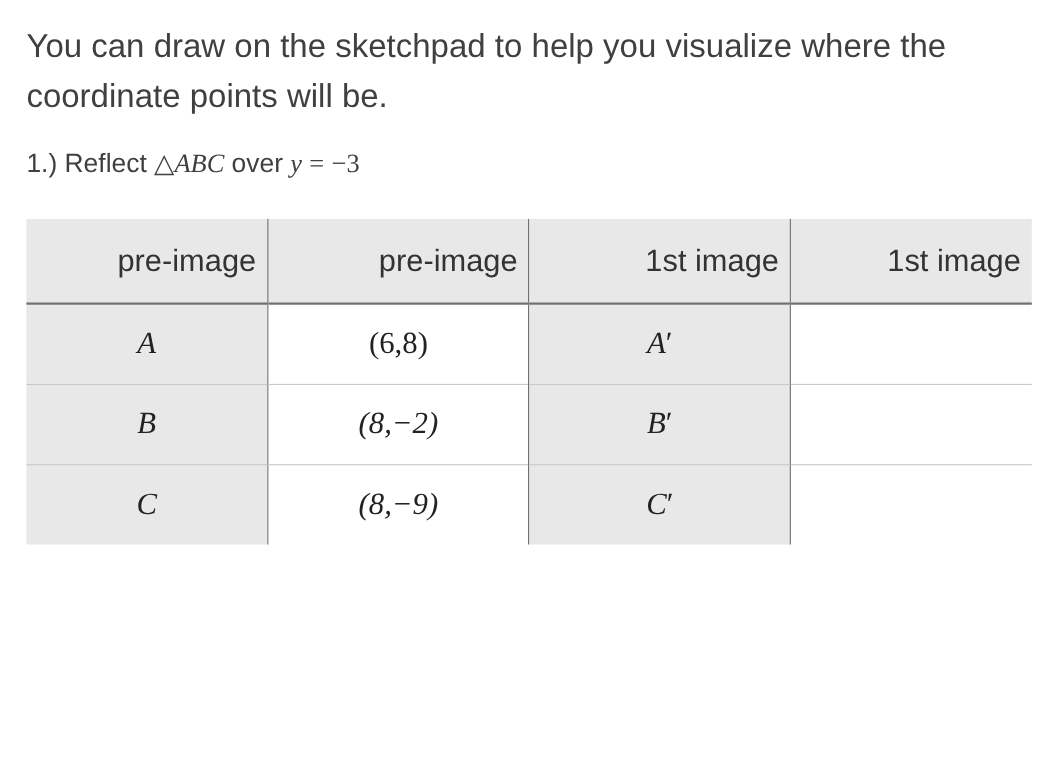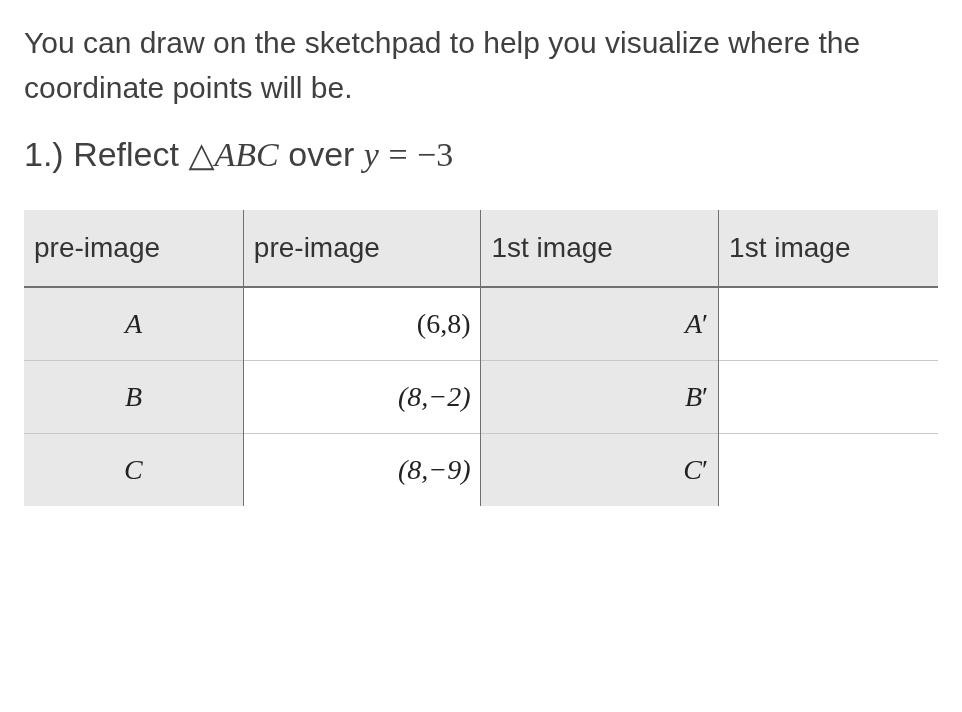--- a/index.html
+++ b/index.html
@@ -15,21 +15,21 @@
       color: #404040;
     }
     .instructions {
       font-size: 30px;
       line-height: 1.5;
       color: #404040;
       margin-bottom: 24px;
       font-weight: 400;
     }
     .problem {
-      font-size: 34px;
+      font-size: 24px;
       color: #404040;
       margin-bottom: 36px;
       font-weight: 400;
     }
     .problem .math {
       font-family: 'Times New Roman', serif;
       font-style: italic;
     }
     .problem .triangle {
       font-style: normal;
@@ -44,21 +44,21 @@
     table {
       border-collapse: collapse;
       width: 100%;
     }
     th {
       background: #e8e8e8;
       font-weight: 400;
       font-size: 28px;
       color: #333333;
       padding: 22px 10px;
-      text-align: left;
+      text-align: right;
       border-bottom: 2px solid #707070;
     }
     th:nth-child(1) { width: 24%; }
     th:nth-child(2) { width: 26%; }
     th:nth-child(3) { width: 26%; }
     th:nth-child(4) { width: 24%; }
     th + th {
       border-left: 1.5px solid #707070;
     }
     td {
@@ -66,21 +66,20 @@
       padding: 20px 10px;
       text-align: center;
       font-family: 'Times New Roman', serif;
     }
     tbody tr + tr td {
       border-top: 1.5px solid #c8c8c8;
       font-style: italic;
     }
     td + td {
       border-left: 1.5px solid #707070;
-      text-align: right;
     }
     td.point-label {
       background: #e8e8e8;
       font-style: italic;
       color: #222;
     }
     td.coords {
       background: #ffffff;
       color: #222;
     }

